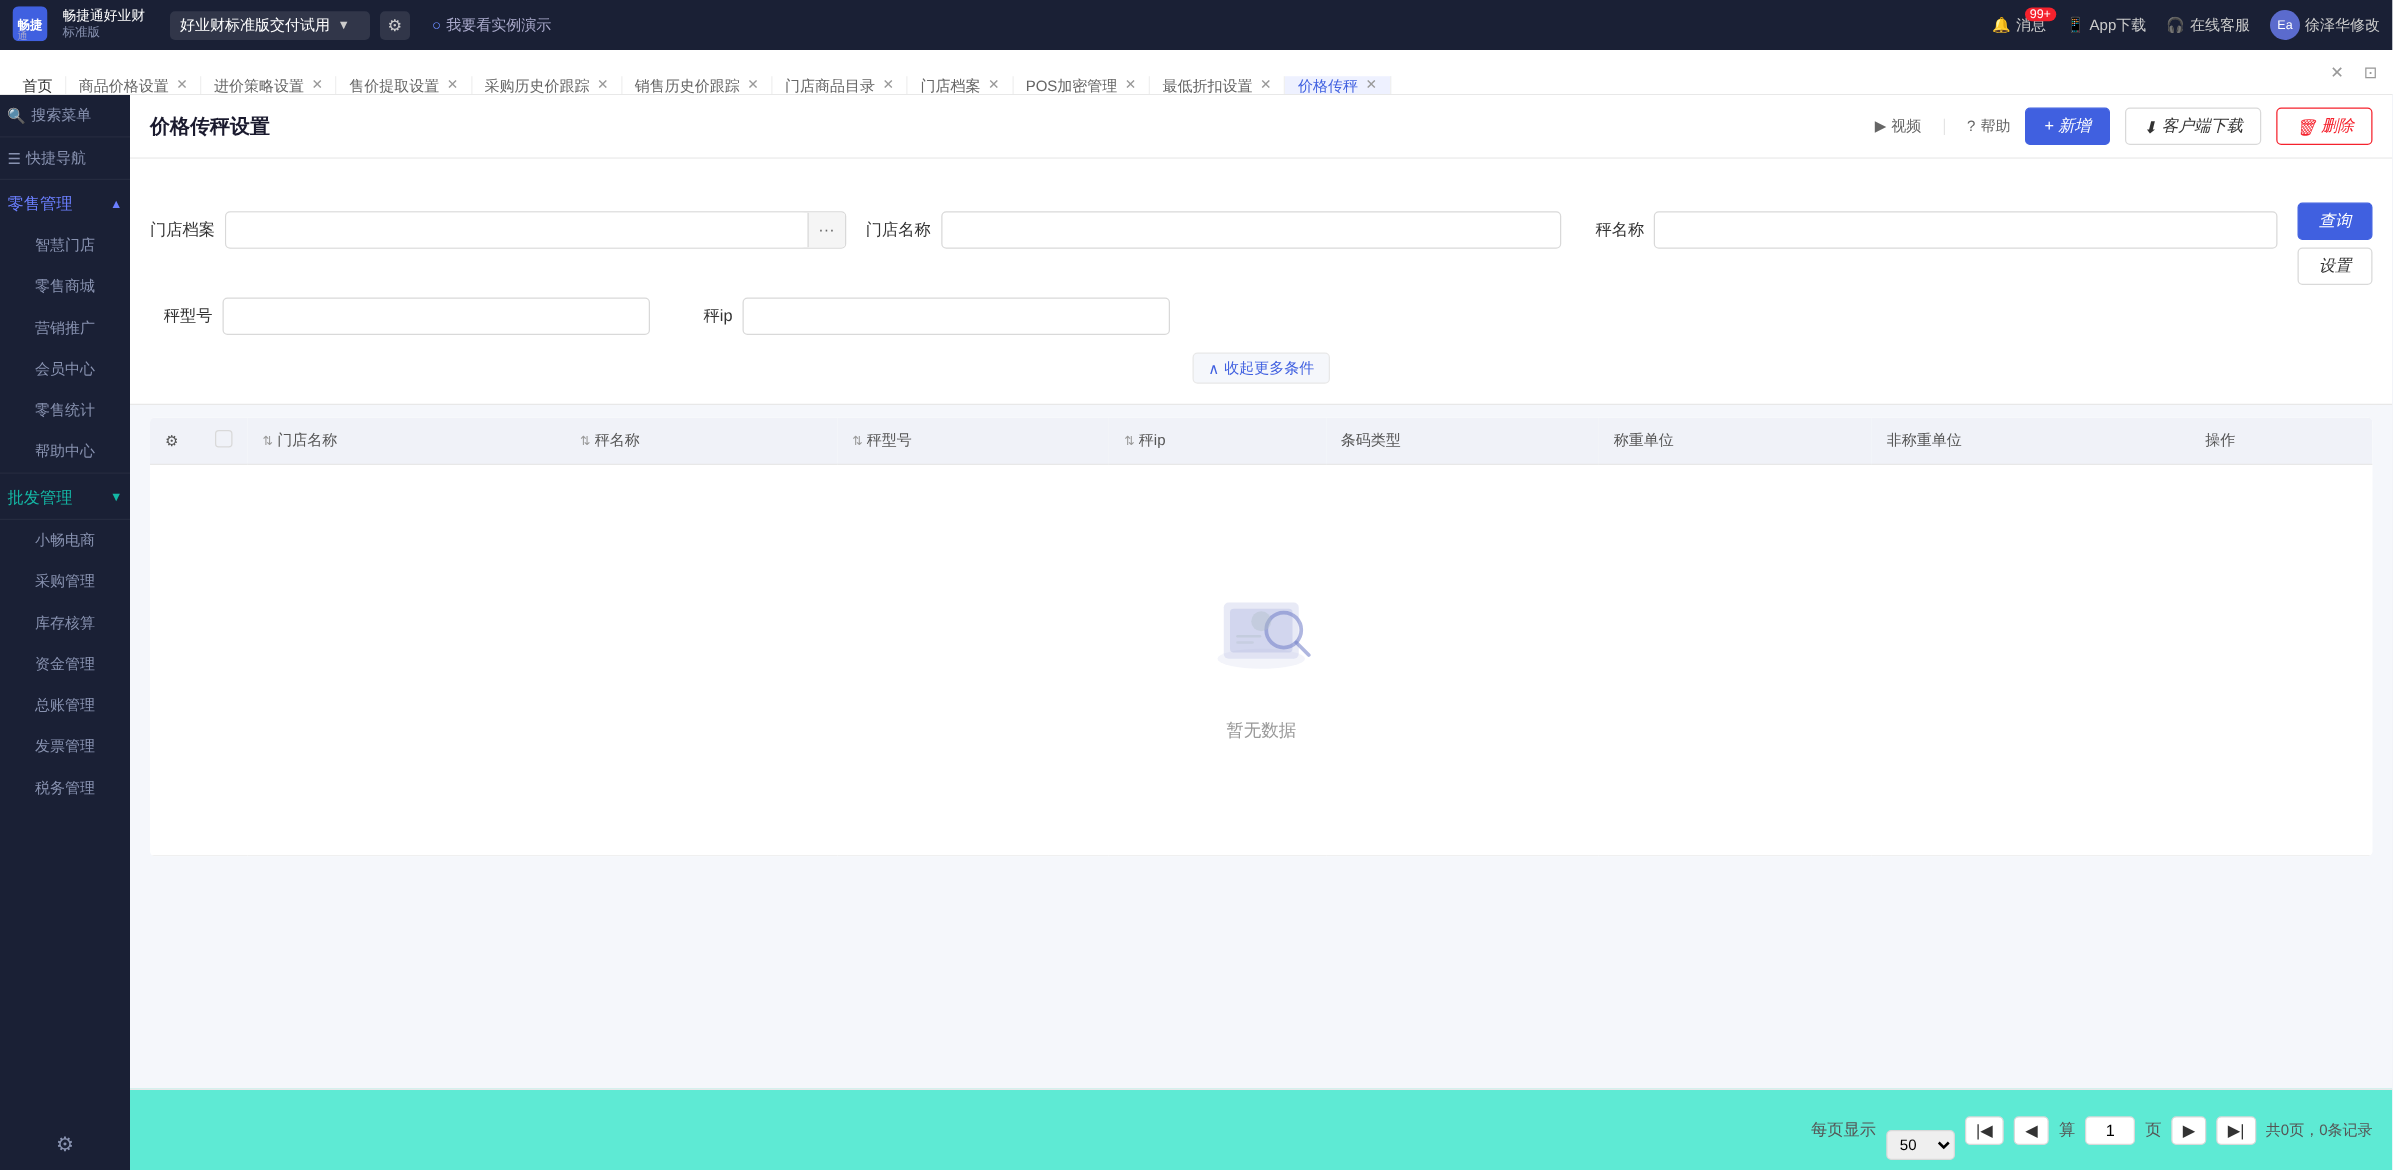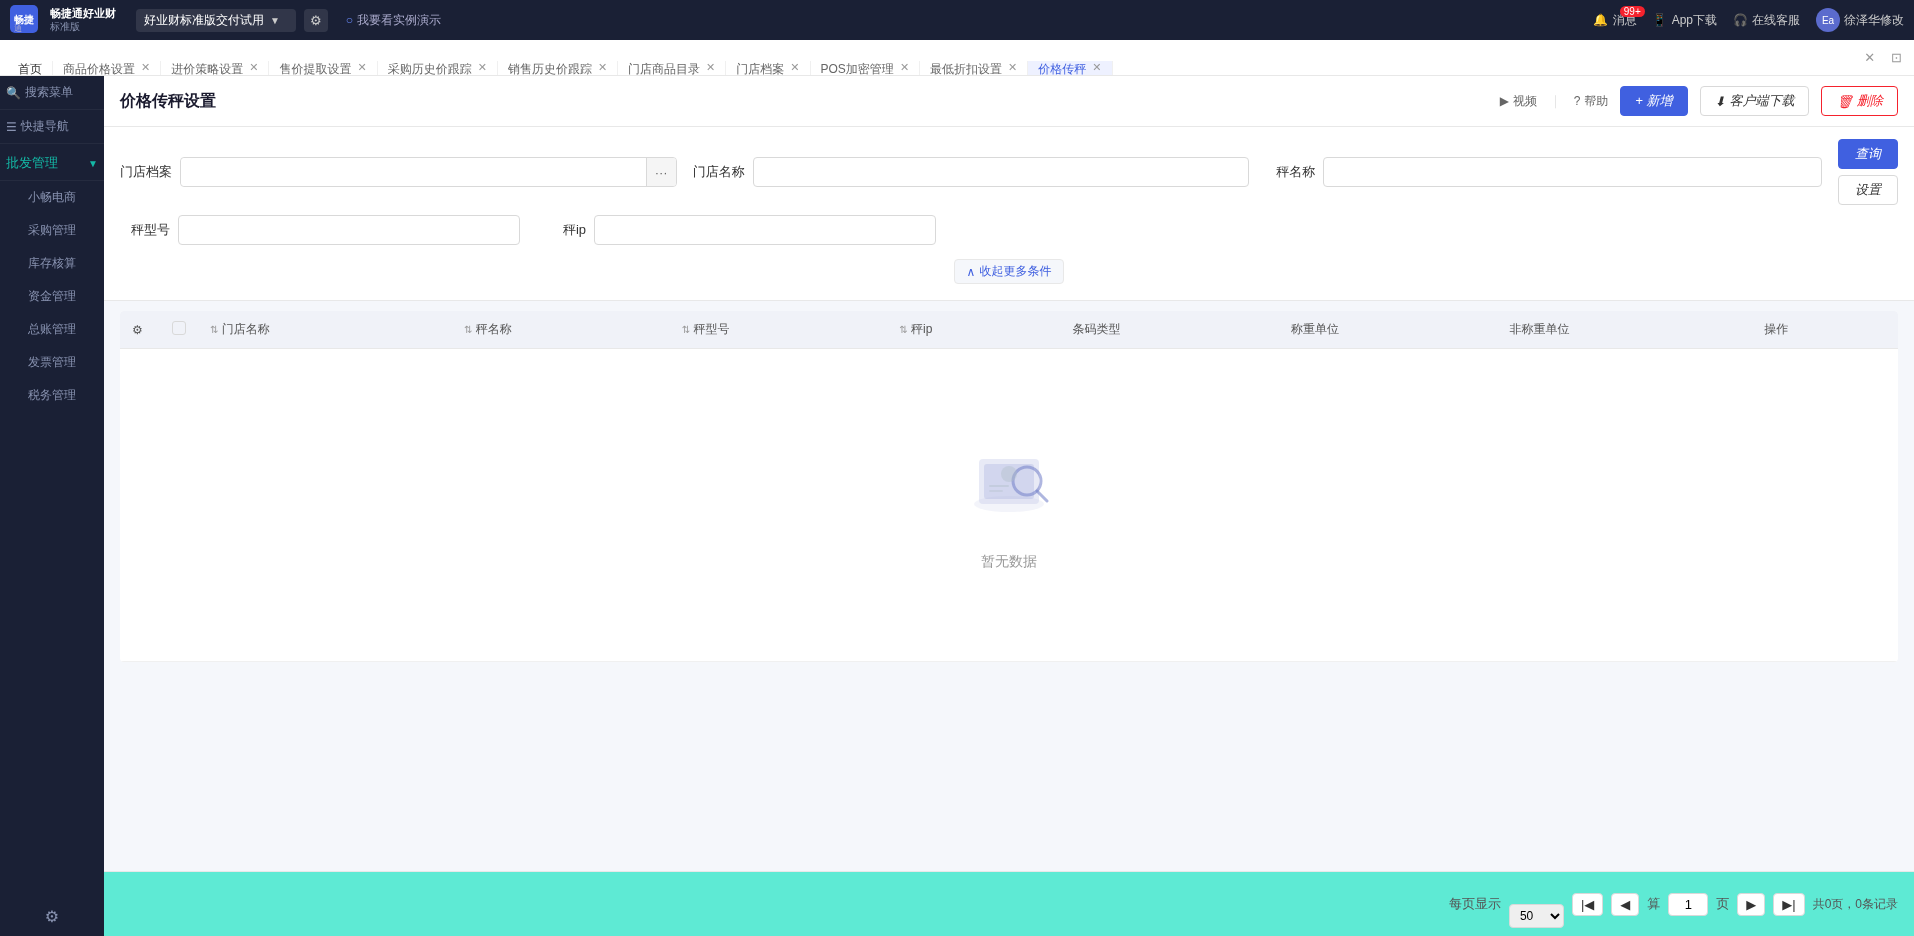--- a/index.html
+++ b/index.html
@@ -100,21 +100,21 @@
   <div class="top-bar">
     <div class="top-bar-left">
       <div>
         <svg width="28" height="28" viewBox="0 0 28 28" style="margin-right:4px">
           <rect width="28" height="28" rx="5" fill="#4060e0"></rect>
           <text x="4" y="18" font-size="10" fill="#fff" font-weight="bold">畅捷</text>
           <text x="4" y="26" font-size="8" fill="#aac">通</text>
         </svg>
       </div>
       <div style="line-height:1.2">
-        <div style="font-size:11px;color:#fff;font-weight:bold;">畅捷通好业财</div>
+        <div style="font-size:11px;color:#fff;font-weight:normal;">畅捷通好业财</div>
         <div style="font-size:10px;color:#8892b0;">标准版</div>
       </div>
       <div class="app-selector">
         <span style="font-size:12px;color:#fff;">好业财标准版交付试用</span>
         <span style="color:#ccc;font-size:10px;">▼</span>
       </div>
       <div class="settings-icon-btn">
         <span>⚙</span>
       </div>
       <div class="demo-btn">
@@ -198,20 +198,44 @@
   <div class="main-layout">
 
     <div class="sidebar">
       <div class="sidebar-search">
         <span>🔍</span>
         <span>搜索菜单</span>
       </div>
       <div class="sidebar-quick-nav">
         <span>☰</span>
         <span>快捷导航</span>
+      </div>
+      <div class="sidebar-group">
+        <div class="sidebar-group-header active">
+          <span>零售管理</span>
+          <span style="font-size:10px;">▲</span>
+        </div>
+        <div class="sidebar-item">
+          <span>智慧门店</span>
+        </div>
+        <div class="sidebar-item">
+          <span>零售商城</span>
+        </div>
+        <div class="sidebar-item">
+          <span>营销推广</span>
+        </div>
+        <div class="sidebar-item">
+          <span>会员中心</span>
+        </div>
+        <div class="sidebar-item">
+          <span>零售统计</span>
+        </div>
+        <div class="sidebar-item">
+          <span>帮助中心</span>
+        </div>
       </div>
       <div class="sidebar-group">
         <div class="sidebar-group-header">
           <span>批发管理</span>
           <span style="font-size:10px;">▼</span>
         </div>
       </div>
       <div class="sidebar-item">
         <span>小畅电商</span>
       </div>
@@ -277,21 +301,21 @@
           </div>
           <div class="search-field">
             <span class="search-label">门店名称</span>
             <input type="text" class="search-input" style="">
           </div>
           <div class="search-field">
             <span class="search-label">秤名称</span>
             <input type="text" class="search-input" style="">
           </div>
           <div style="display:flex;flex-direction:column;gap:6px;">
-            <button class="btn btn-primary" style="min-width:60px;justify-content:center;">
+            <button class="btn btn-primary" style="min-width:60px;justify-content:center;margin-top:23px;">
               <span>查询</span>
             </button>
             <button class="btn btn-default" style="min-width:60px;justify-content:center;">
               <span>设置</span>
             </button>
           </div>
         </div>
         <div class="search-row">
           <div class="search-field" style="max-width:400px;">
             <span class="search-label">秤型号</span>

